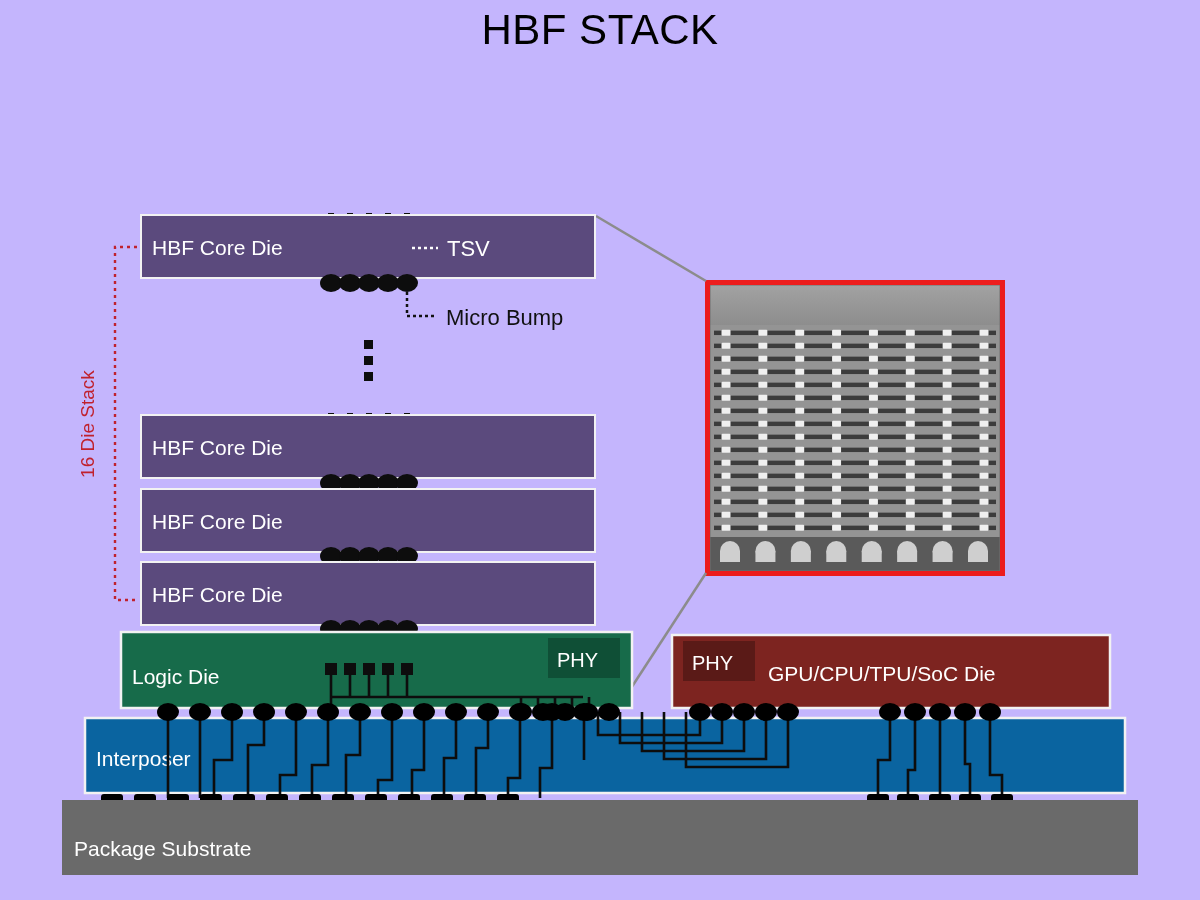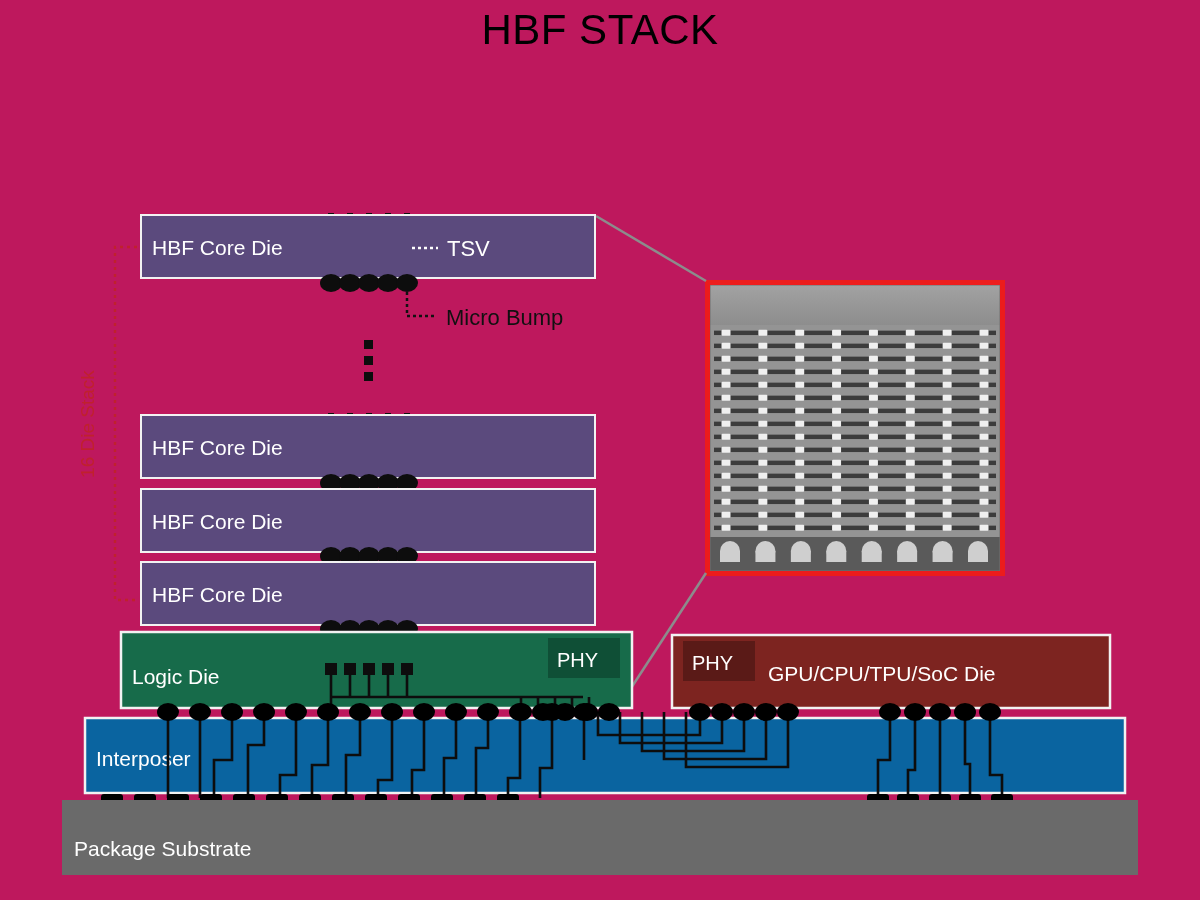--- a/index.html
+++ b/index.html
@@ -9,21 +9,21 @@
   }
   body {
     width: 1200px; height: 900px;
     font-family: "Liberation Sans", sans-serif;
     overflow: hidden;
     position: relative;
   }
   #stage {
     position: relative;
     width: 1200px; height: 900px;
-    background: #be185d;
+    background: #c4b5fd;
   }
   .title {
     position: absolute;
     left: 0; top: 6px;
     width: 1200px;
     text-align: center;
     font-size: 42px;
     color: #000;
     letter-spacing: 0.5px;
   }

